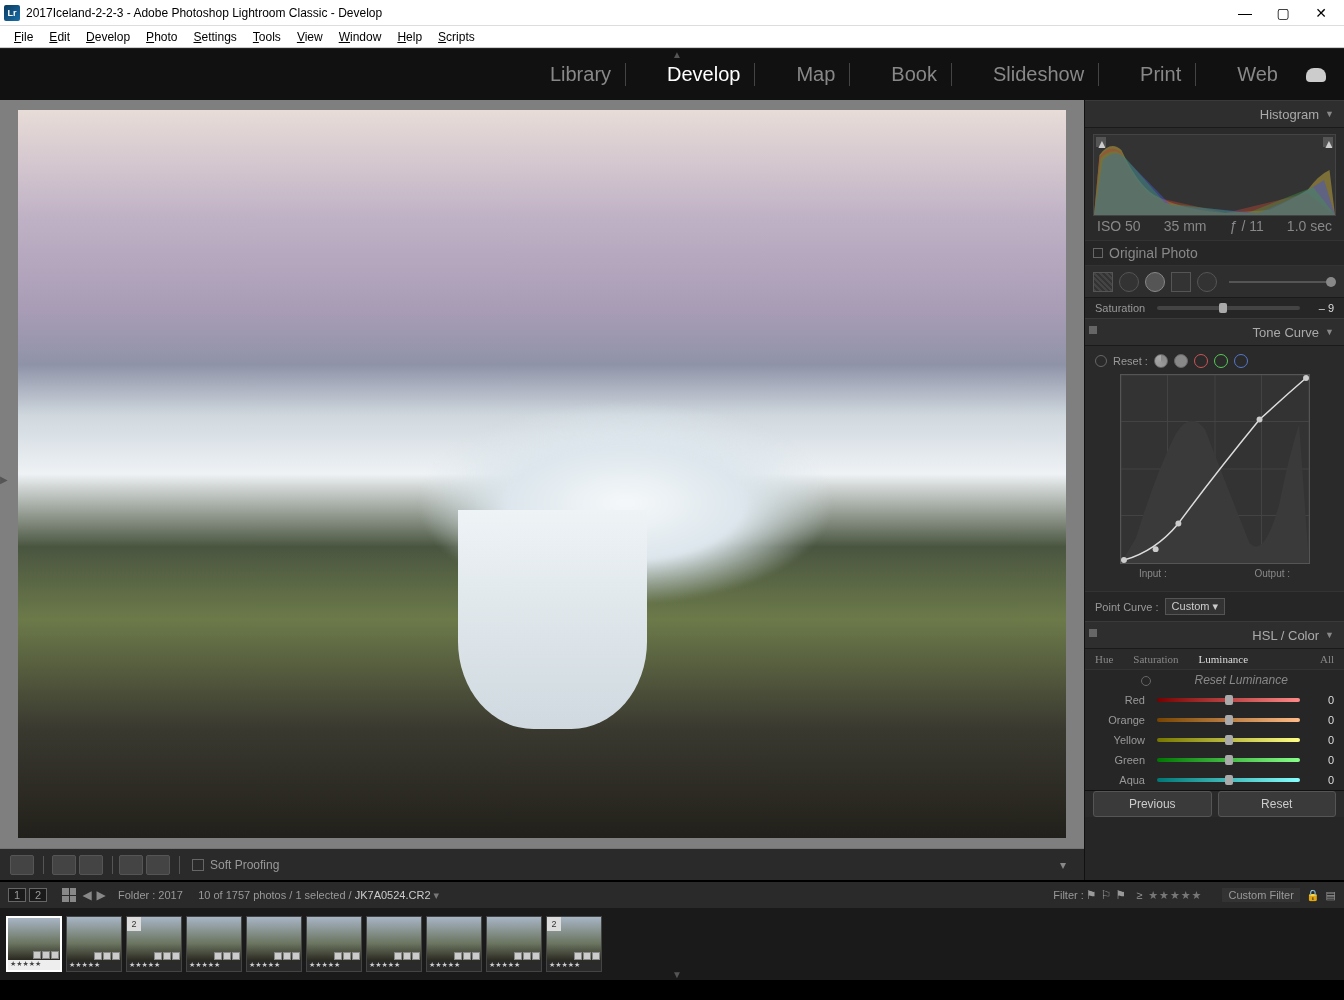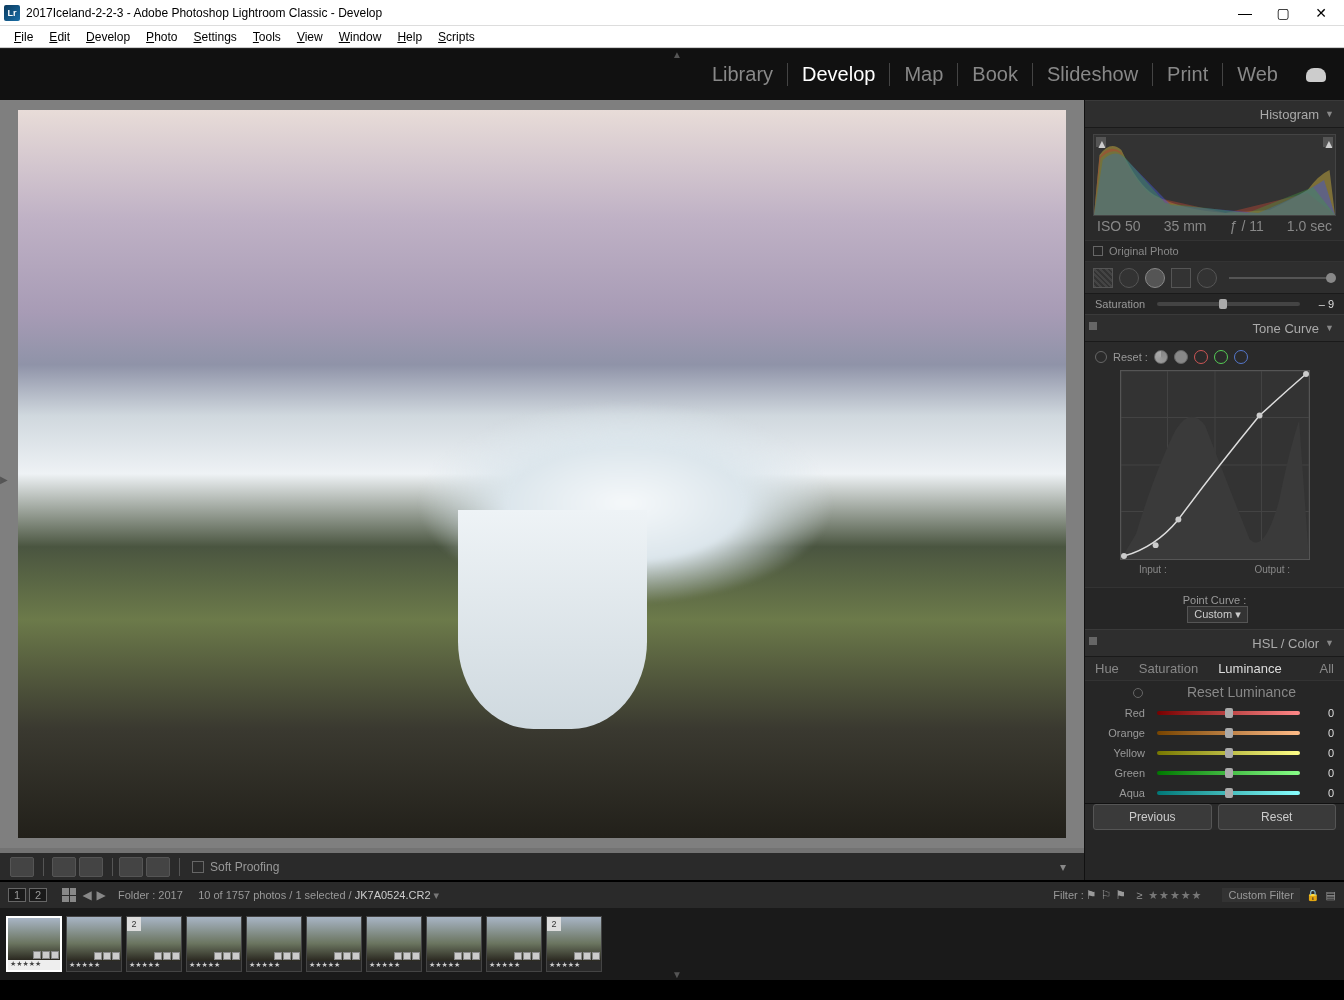--- a/index.html
+++ b/index.html
@@ -28,40 +28,40 @@
 
 .main { display: flex; height: 780px; background: #1a1a1a; }
 .center { flex: 1; display: flex; flex-direction: column; position:relative; }
 .canvas-wrap { flex: 1; background: #7f7f7f; padding: 10px 18px; display: flex; align-items: center; justify-content: center; position:relative;}
 .canvas-wrap .expander-left { position:absolute; left:0; top:50%; color:#555; font-size:10px;}
 .photo { width: 100%; height: 100%; background: linear-gradient(to bottom, #e8dcd8 0%, #bfb1c5 15%, #a79bb5 28%, #8f93a8 35%, #d0d8de 42%, #eef2f5 50%, #4a5540 60%, #6c7a4a 70%, #3a3930 85%, #22201a 100%); position: relative; overflow:hidden; }
 .photo::before { content:''; position:absolute; left:38%; top:40%; width:40%; height:28%; background: radial-gradient(ellipse at center, #f5f8fa 0%, #dce6ec 40%, transparent 70%); filter: blur(2px); }
 .photo::after { content:''; position:absolute; left:42%; top:55%; width:18%; height:30%; background: linear-gradient(to bottom,#eef3f6,#cfd9df); border-radius: 0 0 40% 40%; }
 
 
-.toolbar { height: 32px; background: #2a2a2a; display: flex; align-items: center; padding: 0 10px; color:#999; font-size:12px; border-top:5px solid #737373;}
+.toolbar { height: 32px; background: #2a2a2a; display: flex; align-items: center; padding: 0 10px; color:#999; font-size:12px; border-top:1px solid #737373;}
 .toolbar .view-btn { width:24px; height:20px; background:#444; margin-right:3px; border:1px solid #555; border-radius:2px;}
 .toolbar .view-btn.grp2 { margin-left:2px; }
 .toolbar .sep { width:1px; height:18px; background:#555; margin:0 6px;}
 .toolbar .chk { width:12px; height:12px; border:1px solid #666; margin-right:6px; margin-left:6px;}
 .toolbar .caret-down { margin-left:auto; width:14px; height:14px; color:#888;}
 
 
 .right { width: 260px; background: #262626; display: flex; flex-direction: column; overflow:hidden; border-left:1px solid #111;}
 .panel-header { height: 28px; background: #2e2e2e; display: flex; align-items: center; justify-content: flex-end; padding: 0 10px; color:#aaa; font-size:13px; border-bottom:1px solid #1a1a1a; border-top:1px solid #3a3a3a;}
 .panel-header .tri { margin-left:6px; font-size:9px; color:#888; }
 
 
 .histogram-panel { padding: 6px 8px 0; background:#2a2a2a;}
 .histo { position: relative; height: 82px; background: #333; border:1px solid #444; overflow:hidden;}
 .histo .clip-l, .histo .clip-r { position:absolute; top:2px; width:10px; height:10px; background:#555; }
 .histo .clip-l{ left:2px;} .histo .clip-r{ right:2px;}
 .histo svg { width:100%; height:100%;}
 .histo-meta { display:flex; justify-content:space-between; padding:2px 4px 6px; color:#888; font-size:14px;}
-.orig-row { display:flex; align-items:center; padding:4px 8px; color:#888; font-size:11px; border-top:1px solid #333; border-bottom:1px solid #333;}
+.orig-row { display:flex; align-items:center; padding:4px 8px; color:#888; font-size:14px; border-top:1px solid #333; border-bottom:1px solid #333;}
 .orig-row .box { width:10px; height:10px; border:1px solid #666; margin-right:6px;}
 
 
 .toolstrip { height: 32px; background:#2e2e2e; display:flex; align-items:center; padding:0 8px; gap:6px; border-bottom:1px solid #1a1a1a;}
 .toolstrip .t { width:20px; height:20px; border:1px solid #555; background:#333;}
 .toolstrip .t.crop { background: repeating-linear-gradient(45deg,#444,#444 2px,#333 2px,#333 4px);}
 .toolstrip .t.circle { border-radius:50%;}
 .toolstrip .t.rect { }
 .toolstrip .t.active { background:#555; border-color:#888;}
 .toolstrip .mini-slider { flex:1; display:flex; align-items:center; margin-left:6px;}
@@ -86,29 +86,29 @@
 .tone-reset .target { width:12px; height:12px; border:1px solid #666; border-radius:50%;}
 .tone-reset .ch { width:14px; height:14px; border-radius:50%; border:1px solid #666;}
 .tone-reset .ch.rgb { background: conic-gradient(#888,#aaa);}
 .tone-reset .ch.w { background:#888;}
 .tone-reset .ch.r { border-color:#c55;}
 .tone-reset .ch.g { border-color:#5c5;}
 .tone-reset .ch.b { border-color:#57c;}
 .curve-box { width:190px; height:190px; margin:0 auto; background:#333; border:1px solid #555; position:relative;}
 .curve-box svg { position:absolute; inset:0; width:100%; height:100%;}
 .curve-meta { display:flex; justify-content:space-around; padding:4px 0; font-size:10px; color:#888;}
-.point-curve { display:flex; align-items:center; padding:6px 10px; font-size:11px; color:#999; border-top:1px solid #333;flex-direction:column;}
+.point-curve { display:flex; align-items:center; padding:6px 10px; font-size:11px; color:#999; border-top:1px solid #333;}
 .point-curve .sel { margin-left:6px; background:#333; padding:1px 6px; color:#ccc; border:1px solid #555;}
 
 
 .hsl-tabs { display:flex; background:#2a2a2a; border-bottom:1px solid #333;}
-.hsl-tabs .t { flex:0 0 auto; padding:4px 10px; font-size:13px; color:#888;}
+.hsl-tabs .t { flex:0 0 auto; padding:4px 10px; font-size:11px; color:#888;font-family:Liberation Serif, serif;}
 .hsl-tabs .t.active { color:#ddd;}
 .hsl-tabs .t.all { margin-left:auto; padding:4px 10px;}
-.hsl-reset { text-align:center; font-size:14px; color:#888; padding:3px 0;}
+.hsl-reset { text-align:center; font-size:12px; color:#888; padding:3px 0;font-style:italic;}
 .hsl-reset .target { display:inline-block; width:10px; height:10px; border:1px solid #666; border-radius:50%; margin-right:40px; vertical-align:middle;}
 
 
 .bottom-btns { display:flex; gap:6px; padding:0 8px; background:#2a2a2a; border-top:1px solid #111;}
 .bottom-btns button { flex:1; height:26px; background:#3a3a3a; border:1px solid #555; color:#ccc; font-size:12px; border-radius:3px;}
 
 
 .filmstrip-bar { height: 28px; background:#2a2a2a; border-top:2px solid #000; display:flex; align-items:center; padding:0 8px; font-size:11px; color:#999;}
 .filmstrip-bar .screen { width:18px; height:14px; border:1px solid #666; background:#1a1a1a; display:flex;align-items:center;justify-content:center; margin-right:3px;}
 .filmstrip-bar .nav-arrow { width:14px; text-align:center; color:#888; font-size:12px;}
@@ -153,21 +153,21 @@
     <span><u>S</u>ettings</span>
     <span><u>T</u>ools</span>
     <span><u>V</u>iew</span>
     <span><u>W</u>indow</span>
     <span><u>H</u>elp</span>
     <span><u>S</u>cripts</span>
   </div>
 
 <div class="module-bar">
   <div class="arrow-up">▲</div>
-  <div id="modules" style="display:flex;align-items:flex-start;">
+  <div id="modules" style="display:flex;align-items:flex-start;gap:27px;">
       <div class="mod">Library</div>
       <div class="mod active">Develop</div>
       <div class="mod">Map</div>
       <div class="mod">Book</div>
       <div class="mod">Slideshow</div>
       <div class="mod">Print</div>
       <div class="mod">Web</div>
     </div>
   <div class="cloud"></div>
 </div>

